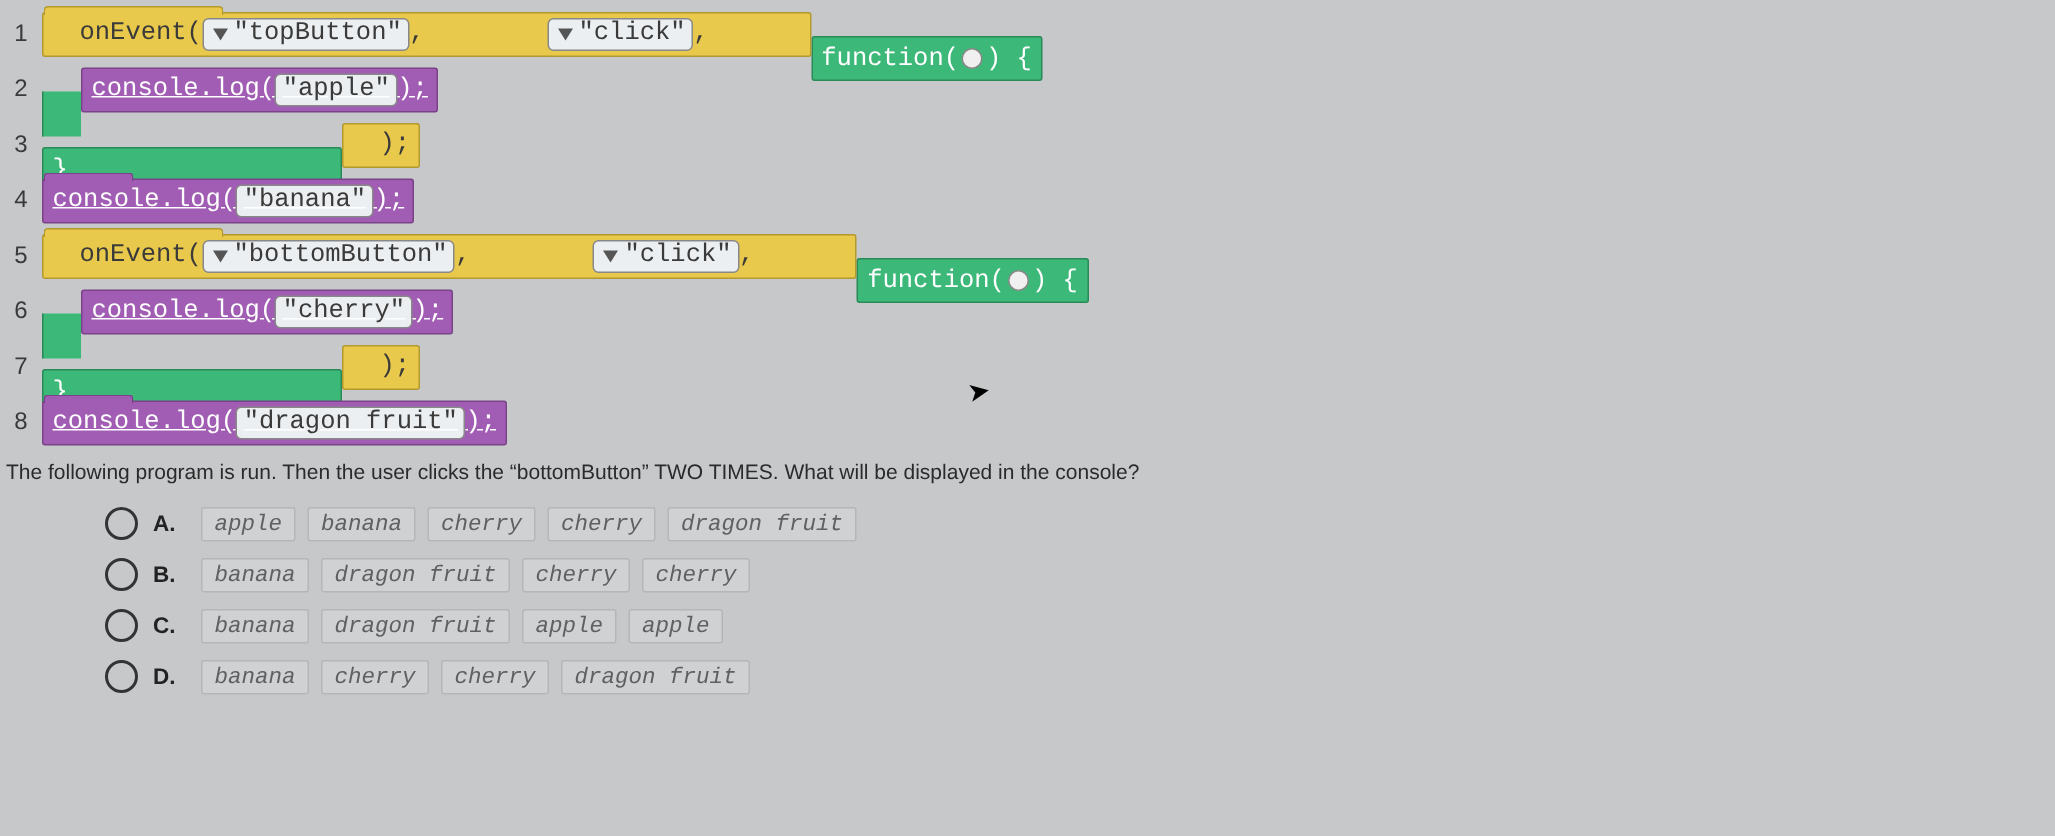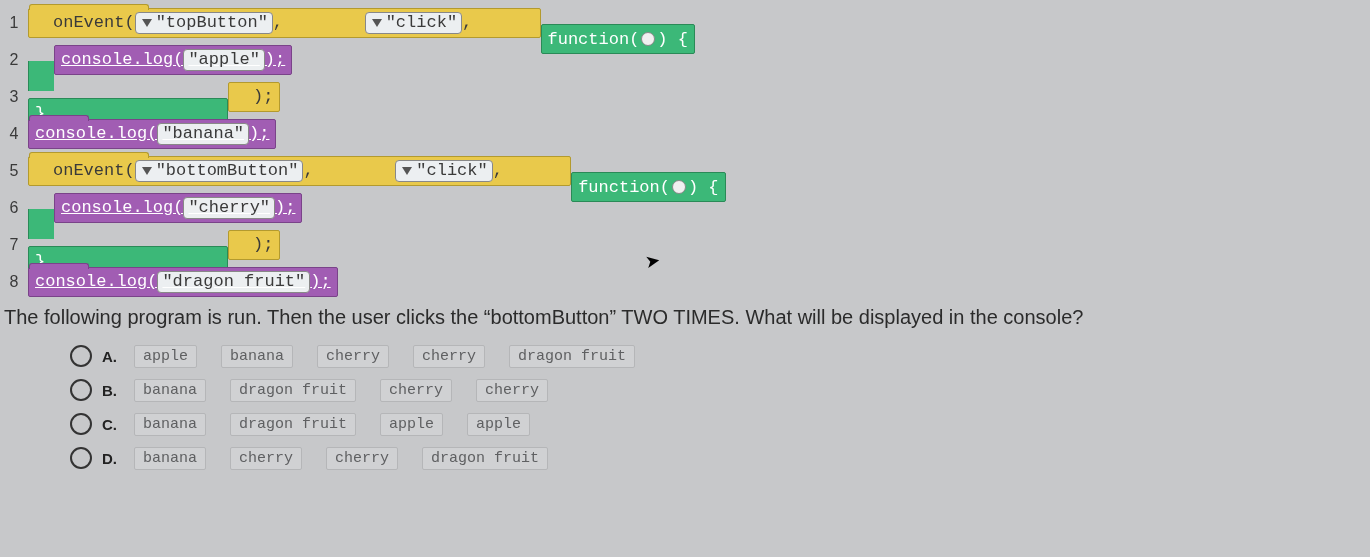--- a/index.html
+++ b/index.html
@@ -60,40 +60,40 @@
   .fn-hole {
     display:inline-block; width:14px; height:14px; border-radius:50%;
     background:#f0f0f0; border:1px solid #888; margin:0 2px; vertical-align:middle;
   }
   .tab-top {
     position:absolute; top:-5px; height:6px; width:120px;
     border-top-left-radius:3px; border-top-right-radius:3px;
   }
   .question {
     padding: 6px 14px 10px 4px;
-    font-size: 20px;
+    font-size: 14px;
     color: #2b2b2b;
   }
   .choices {
     padding-left: 70px;
   }
   .choice {
     display:flex;
     align-items:center;
     height: 34px;
     gap: 10px;
   }
   .radio {
     width:22px; height:22px; border:2px solid #333; border-radius:50%;
     background:transparent; flex-shrink:0;
   }
   .choice-letter {
     font-weight:bold; font-size:15px; color:#222; width:22px;
   }
-  .chips { display:flex; gap:24px; }
+  .chips { display:flex; gap:8px;font-style:italic; }
   .chip {
     font-family:"Courier New", monospace;
     font-size:15px;
     color:#5f6062;
     background:#d0d1d3;
     border:1px solid #b5b6b8;
     padding:2px 8px;
     border-radius:2px;
   }
   .cursor {

